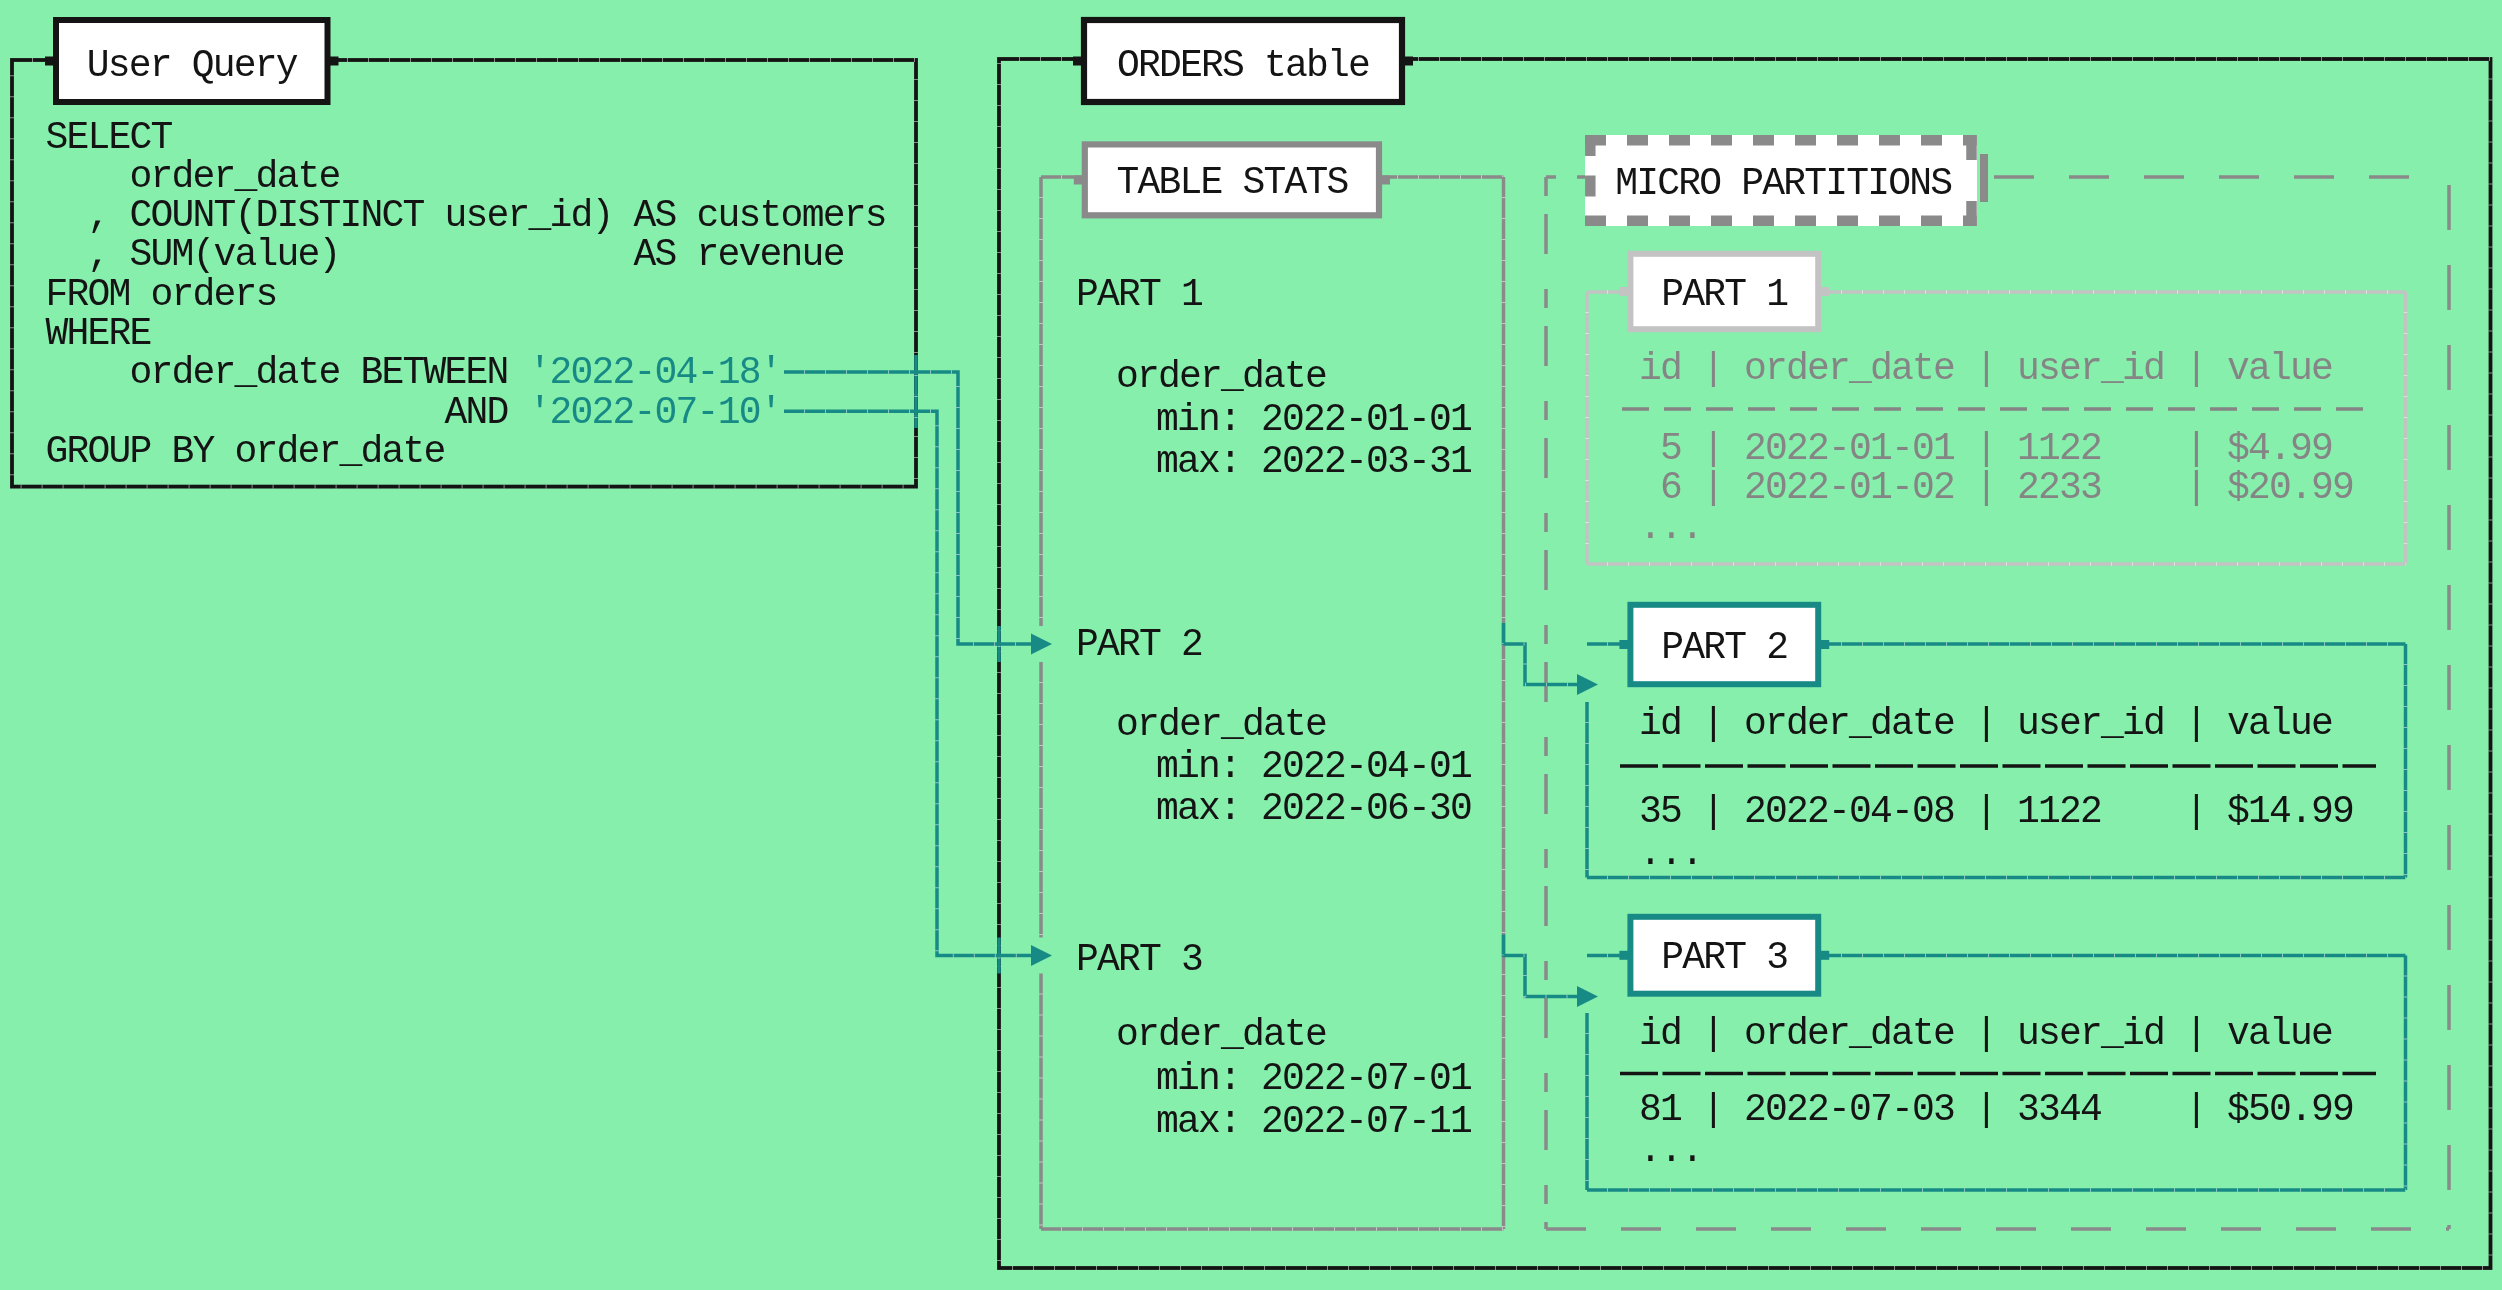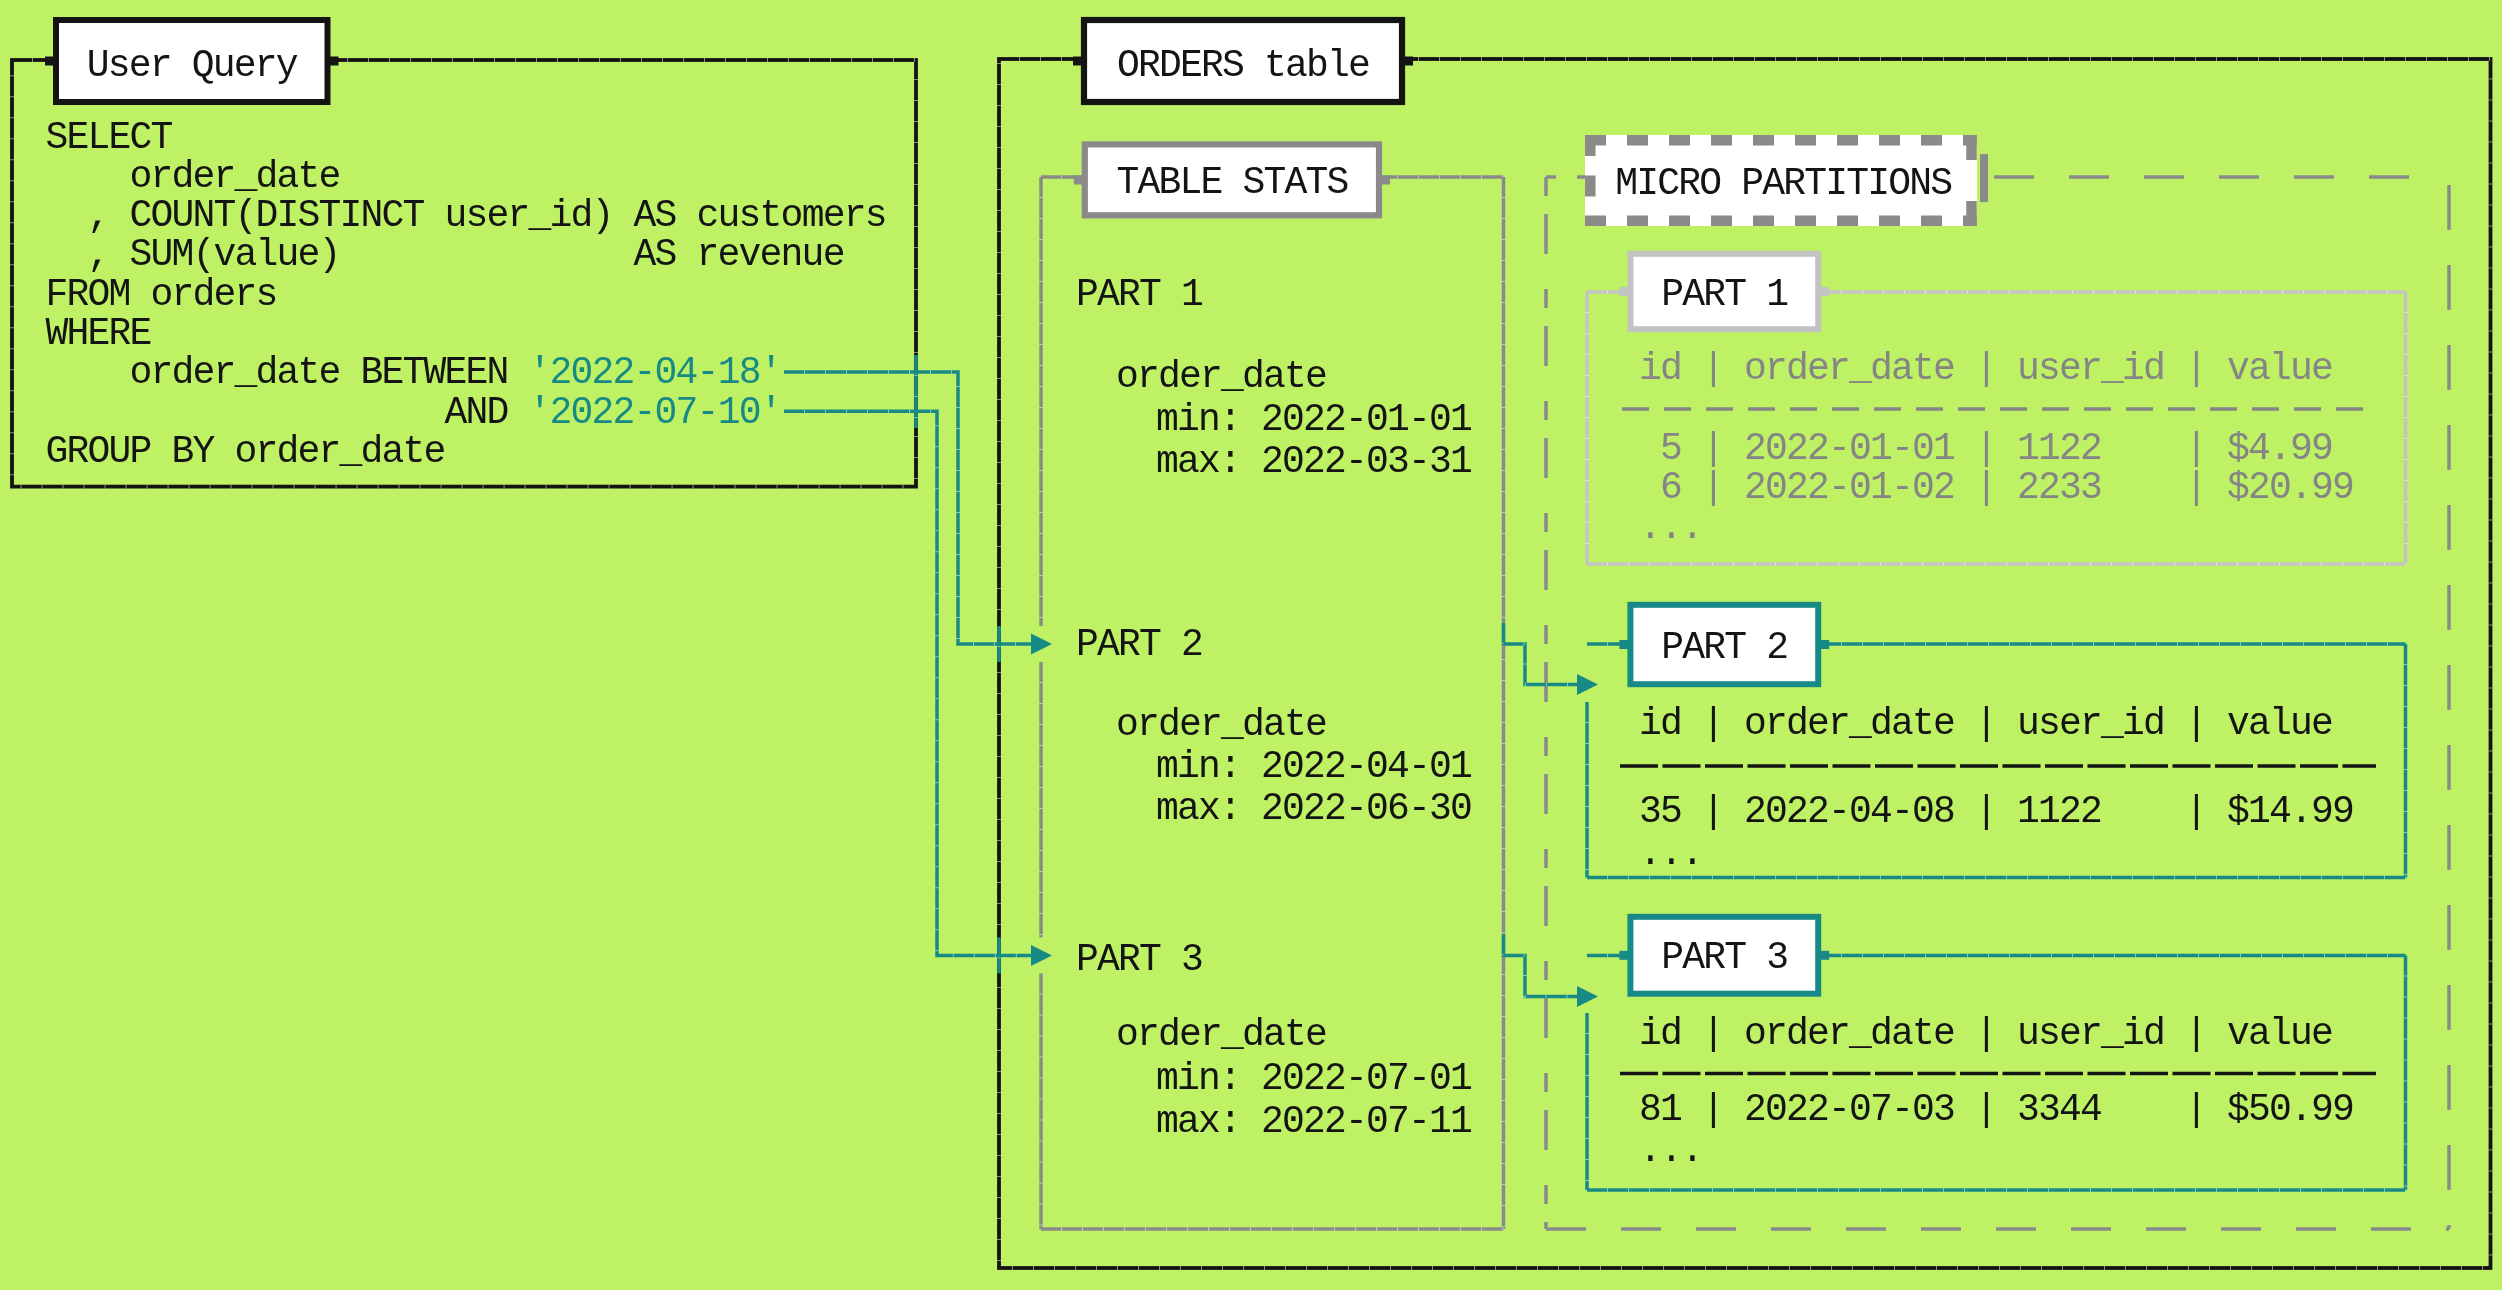--- a/index.html
+++ b/index.html
@@ -1,15 +1,15 @@
 <!DOCTYPE html>
 <html><head><meta charset="utf-8">
 <style>
 html,body{margin:0;padding:0;background:#ffffff;}
-#c{position:relative;width:2502px;height:1290px;background:#bef264;overflow:hidden;}
+#c{position:relative;width:2502px;height:1290px;background:#86efac;overflow:hidden;}
 text{font-family:"Liberation Mono",monospace;}
 </style></head><body>
 <div id="c">
 <svg width="2502" height="1290" viewBox="0 0 2502 1290">
 <rect x="12.0" y="60.0" width="904.0" height="426.6" fill="none" stroke="#141414" stroke-width="3.8"></rect>
 <rect x="12.0" y="60.0" width="904.0" height="426.6" fill="none" stroke="#ffffff" stroke-opacity="0.5" stroke-width="3.8" stroke-dasharray="1 20" stroke-dashoffset="1"></rect>
 <rect x="56" y="20" width="271.5" height="82" fill="#ffffff" stroke="#141414" stroke-width="6"></rect>
 <rect x="45.0" y="56.5" width="10" height="9" fill="#141414"></rect>
 <rect x="328.5" y="56.5" width="10" height="9" fill="#141414"></rect>
 <text x="86.7" y="76.0" fill="#141414" font-size="38.0px" letter-spacing="-1.8">User Query</text>

